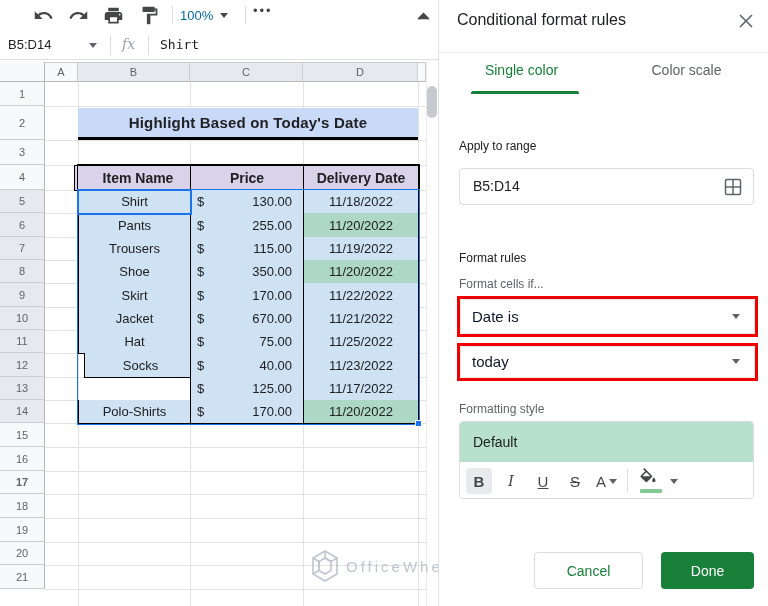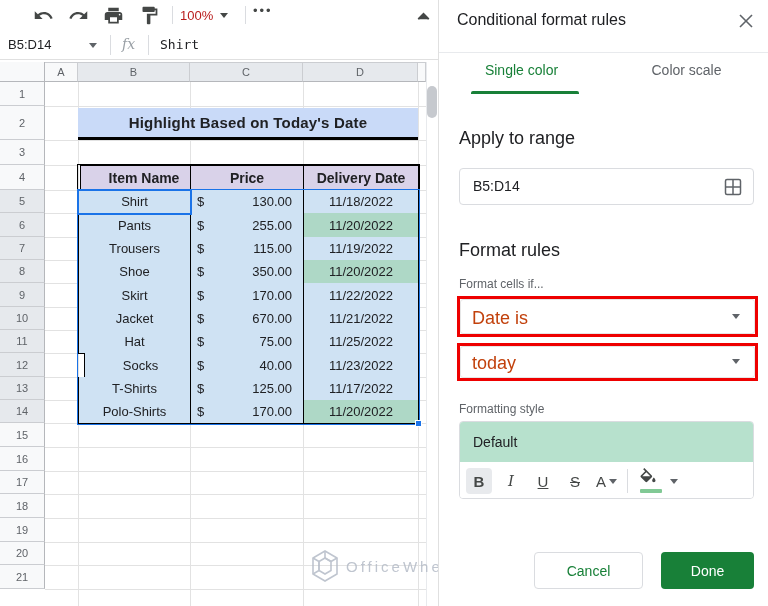--- a/index.html
+++ b/index.html
@@ -5,21 +5,21 @@
   * { margin:0; padding:0; box-sizing:border-box; }
   html,body { width:768px; height:606px; overflow:hidden; background:#fff;
     font-family:"Liberation Sans", sans-serif; color:#202124; }
   #app { position:absolute; left:0; top:0; width:768px; height:606px; background:#fff; }
 
   
   #toolbar { position:absolute; left:0; top:0; width:438px; height:30px; background:#fff; }
   .tb-icon { position:absolute; top:5px; width:21px; height:21px; fill:#444746; cursor:pointer; }
   .tb-divider { position:absolute; top:6px; width:1px; height:18px; background:#dadce0; }
   #zoom-ctl { position:absolute; left:180px; top:5px; height:20px; display:flex; align-items:center; gap:7px; cursor:pointer; }
-  #zoom-ctl .zv { font-size:13px; color:#b91c1c; }
+  #zoom-ctl .zv { font-size:13px; color:#0369a1; }
   .caret-down { width:0; height:0; border-left:4px solid transparent; border-right:4px solid transparent; border-top:5px solid #444746; }
   #more-dots { position:absolute; left:253px; top:3px; font-size:13px; letter-spacing:2px; color:#444746; cursor:pointer; }
 
   
   #formula-bar { position:absolute; left:0; top:30px; width:438px; height:30px; background:#fff; border-bottom:1px solid #e0e0e0; }
   #name-box { position:absolute; left:8px; top:7px; font-size:13px; color:#202124; }
   #name-caret { position:absolute; left:89px; top:13px; }
   .fb-divider { position:absolute; top:5px; width:1px; height:20px; background:#dadce0; }
   #fx-label { position:absolute; left:122px; top:6px; font-family:"DejaVu Serif", serif; font-style:italic; font-size:14px; color:#9aa0a6; }
   #formula-content { position:absolute; left:160px; top:7px; font-family:"DejaVu Sans Mono", monospace; font-size:13px; color:#202124; }
@@ -53,28 +53,28 @@
 
   
   #panel { position:absolute; left:438px; top:0; width:330px; height:606px; background:#fff; border-left:1px solid #e0e0e0; }
   #panel-title { position:absolute; left:18px; top:11px; font-size:16px; color:#202124; }
   #panel-close { position:absolute; left:299px; top:13px; width:16px; height:16px; cursor:pointer; }
   .p-divider { position:absolute; left:0; width:330px; height:1px; background:#e8eaed; }
   .tab { position:absolute; top:62px; width:165px; height:30px; font-size:14px; display:flex; align-items:flex-start; justify-content:center; cursor:pointer; }
   .tab.active { color:#188038; font-weight:500; }
   .tab.inactive { color:#5f6368; }
   #tab-underline { position:absolute; left:32px; top:91px; width:108px; height:3px; background:#188038; border-radius:2px 2px 0 0; }
-  .p-label { position:absolute; left:20px; font-size:18px; font-weight:500; color:#202124; }
+  .p-label { position:absolute; left:20px; font-size:12px; font-weight:500; color:#202124;margin-top:11px; }
   .p-sublabel { position:absolute; left:20px; font-size:12px; color:#5f6368; }
   #range-box { position:absolute; left:20px; top:168px; width:295px; height:37px; border:1px solid #dadce0; border-radius:4px; cursor:text; }
   #range-box .rv { position:absolute; left:13px; top:9px; font-size:14px; color:#202124; }
   #range-grid-icon { position:absolute; right:11px; top:9px; width:18px; height:18px; cursor:pointer; }
   .red-box { position:absolute; left:18px; width:301px; border:3px solid #ee0000; background:#fff; cursor:pointer; }
   .red-box .inner { position:absolute; left:0; top:0; right:0; bottom:0; border:1px solid #e6e6e6; border-radius:3px; }
-  .red-box .dv { position:absolute; left:12px; font-size:18px; color:#c2410c; }
+  .red-box .dv { position:absolute; left:12px; font-size:15px; color:#0f172a; }
   .red-box .caret-down { position:absolute; right:15px; border-top-color:#5f6368; }
   #style-box { position:absolute; left:20px; top:421px; width:295px; height:78px; border:1px solid #dadce0; border-radius:4px; overflow:hidden; }
   #style-preview { position:absolute; left:0; top:0; width:100%; height:40px; background:#b7e1cd; display:flex; align-items:center; padding-left:13px; font-size:14px; }
   #style-toolbar { position:absolute; left:0; top:40px; width:100%; height:38px; background:#fff; display:flex; align-items:center; }
   .fmt-btn { width:26px; height:26px; margin-left:6px; display:flex; align-items:center; justify-content:center; font-size:15px; color:#444746; border-radius:4px; cursor:pointer; }
   .fmt-btn.selected { background:#e8eaed; font-weight:bold; }
   .fmt-i { font-family:"DejaVu Serif", serif; font-style:italic; }
   .fmt-u { text-decoration:underline; }
   .fmt-s { text-decoration:line-through; }
   .fmt-group { display:flex; align-items:center; gap:3px; margin-left:8px; cursor:pointer; }
@@ -133,28 +133,28 @@
       <div class="row-hdr sel" style="top: 237px; height: 23px;">7</div>
       <div class="row-hdr sel" style="top: 260px; height: 23px;">8</div>
       <div class="row-hdr sel" style="top: 283px; height: 24px;">9</div>
       <div class="row-hdr sel" style="top: 307px; height: 23px;">10</div>
       <div class="row-hdr sel" style="top: 330px; height: 23px;">11</div>
       <div class="row-hdr sel" style="top: 353px; height: 24px;">12</div>
       <div class="row-hdr sel" style="top: 377px; height: 23px;">13</div>
       <div class="row-hdr sel" style="top: 400px; height: 23px;">14</div>
       <div class="row-hdr" style="top: 423px; height: 24px;">15</div>
       <div class="row-hdr" style="top: 447px; height: 24px;">16</div>
-      <div class="row-hdr" style="top: 471px; height: 23px;">17</div>
+      <div class="row-hdr" style="top: 471px; height: 23px; font-weight: bold;">17</div>
       <div class="row-hdr" style="top: 494px; height: 24px;">18</div>
       <div class="row-hdr" style="top: 518px; height: 24px;">19</div>
       <div class="row-hdr" style="top: 542px; height: 23px;">20</div>
       <div class="row-hdr" style="top: 565px; height: 24px;">21</div>
       <div class="row-hdr" style="top: 589px; height: 17px; margin-top: 36px;">22</div>
       <div class="t-title" style="left: 78px; top: 108px; width: 340px; height: 32px;">Highlight Based on Today's Date</div>
-      <div class="t-hdr" style="left: 80px; top: 165px; width: 128px; height: 26px;">Item Name</div>
+      <div class="t-hdr" style="left: 74px; top: 165px; width: 128px; height: 26px;">Item Name</div>
       <div class="t-hdr" style="left: 303px; top: 165px; width: 116px; height: 26px;">Delivery Date</div>
       <div class="t-hdr" style="left: 190px; top: 165px; width: 114px; height: 26px;">Price</div>
       <div class="t-cell" style="left: 78px; top: 190px; width: 113px; height: 24px;">Shirt</div>
       <div class="t-cell price" style="left: 190px; top: 190px; width: 114px; height: 24px;">
         <span>$</span>
         <span>130.00</span>
       </div>
       <div class="t-cell" style="left: 303px; top: 190px; width: 116px; height: 24px;">11/18/2022</div>
       <div class="t-cell" style="left: 78px; top: 213px; width: 113px; height: 25px;">Pants</div>
       <div class="t-cell price" style="left: 190px; top: 213px; width: 114px; height: 25px;">
@@ -191,21 +191,20 @@
         <span>$</span>
         <span>75.00</span>
       </div>
       <div class="t-cell" style="left: 303px; top: 330px; width: 116px; height: 24px;">11/25/2022</div>
       <div class="t-cell" style="left: 84px; top: 353px; width: 113px; height: 25px;">Socks</div>
       <div class="t-cell price" style="left: 190px; top: 353px; width: 114px; height: 25px;">
         <span>$</span>
         <span>40.00</span>
       </div>
       <div class="t-cell" style="left: 303px; top: 353px; width: 116px; height: 25px;">11/23/2022</div>
-      <div class="t-cell" style="left: 78px; top: 377px; width: 113px; height: 24px;">T-Shirts</div>
       <div class="t-cell price" style="left: 190px; top: 377px; width: 114px; height: 24px;">
         <span>$</span>
         <span>125.00</span>
       </div>
       <div class="t-cell" style="left: 303px; top: 377px; width: 116px; height: 24px;">11/17/2022</div>
       <div class="t-cell" style="left: 78px; top: 400px; width: 113px; height: 24px;">Polo-Shirts</div>
       <div class="t-cell price" style="left: 190px; top: 400px; width: 114px; height: 24px;">
         <span>$</span>
         <span>170.00</span>
       </div>

